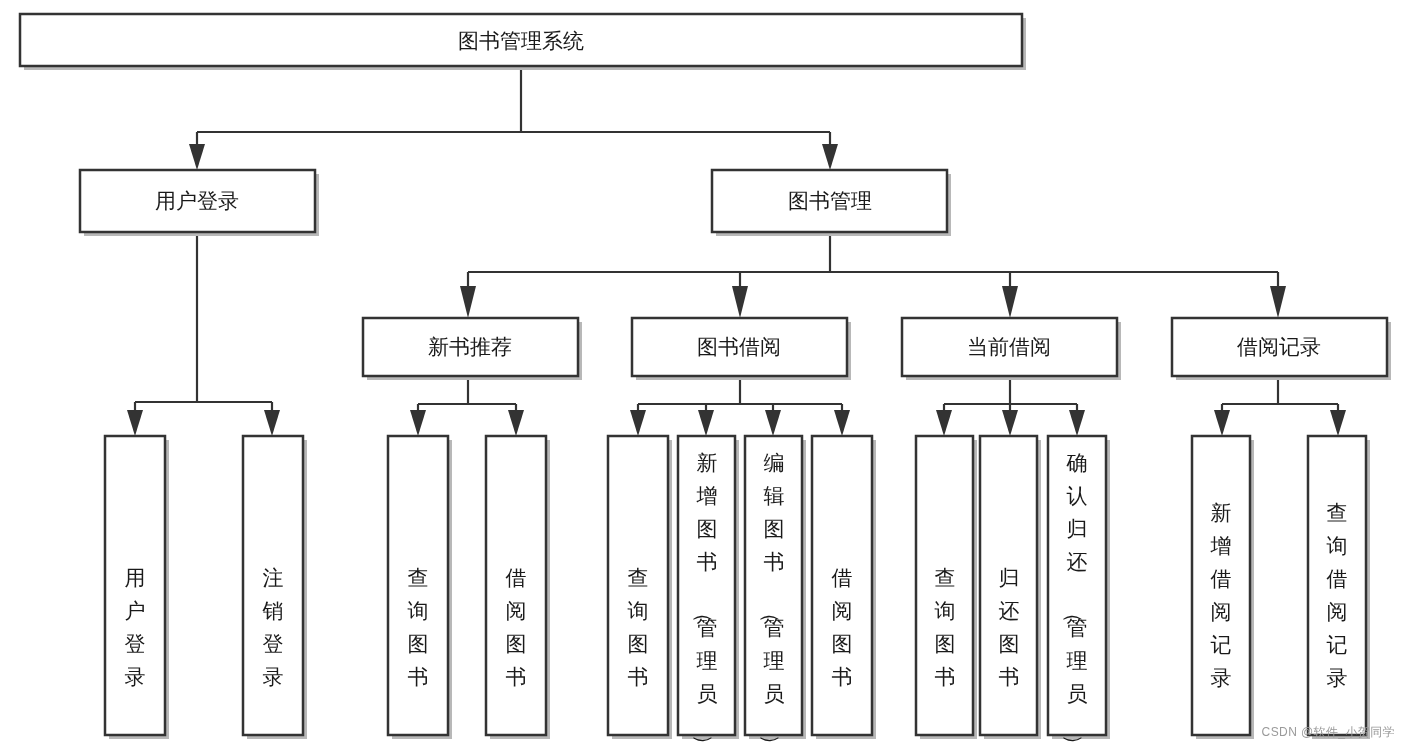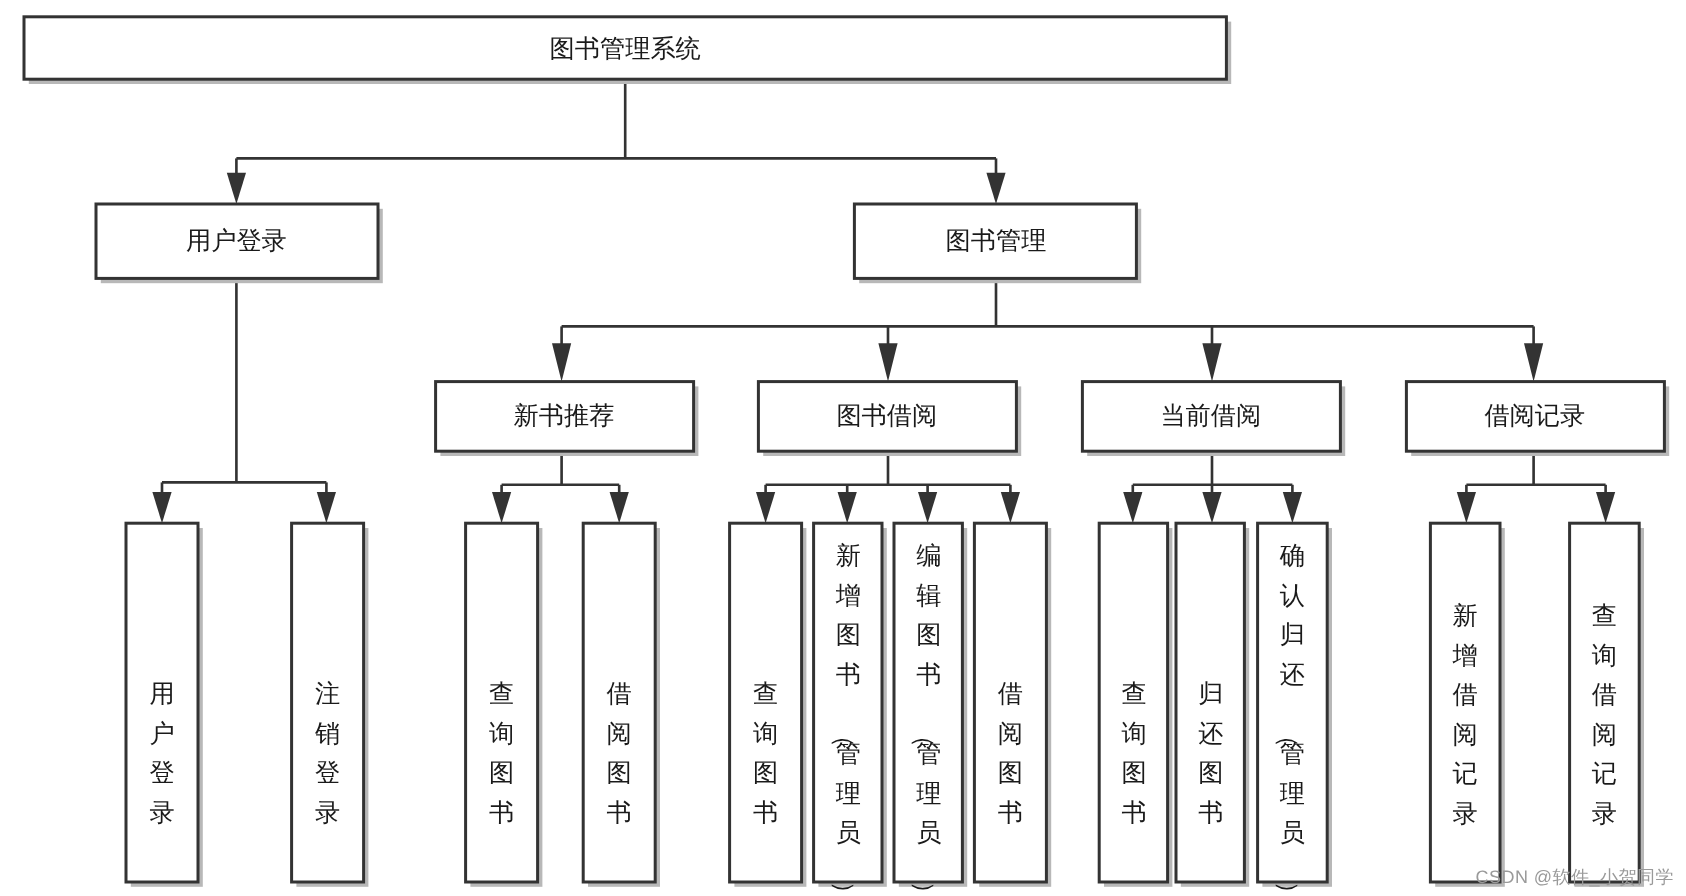--- a/index.html
+++ b/index.html
@@ -56,21 +56,21 @@
     font-family: "Liberation Sans", "DejaVu Sans", sans-serif;
     font-size: 21px;
     fill: #1a1a1a;
     text-anchor: middle;
   }
   .watermark-text {
     position: absolute;
     right: 10px;
     bottom: 6px;
     font-family: "Liberation Sans", "DejaVu Sans", sans-serif;
-    font-size: 15px;
+    font-size: 12px;
     color: #9a9a9a;
     white-space: nowrap;
     letter-spacing: 0.4px;
   }
 </style>
 </head>
 <body>
 
 <div id="diagram-root">
 

